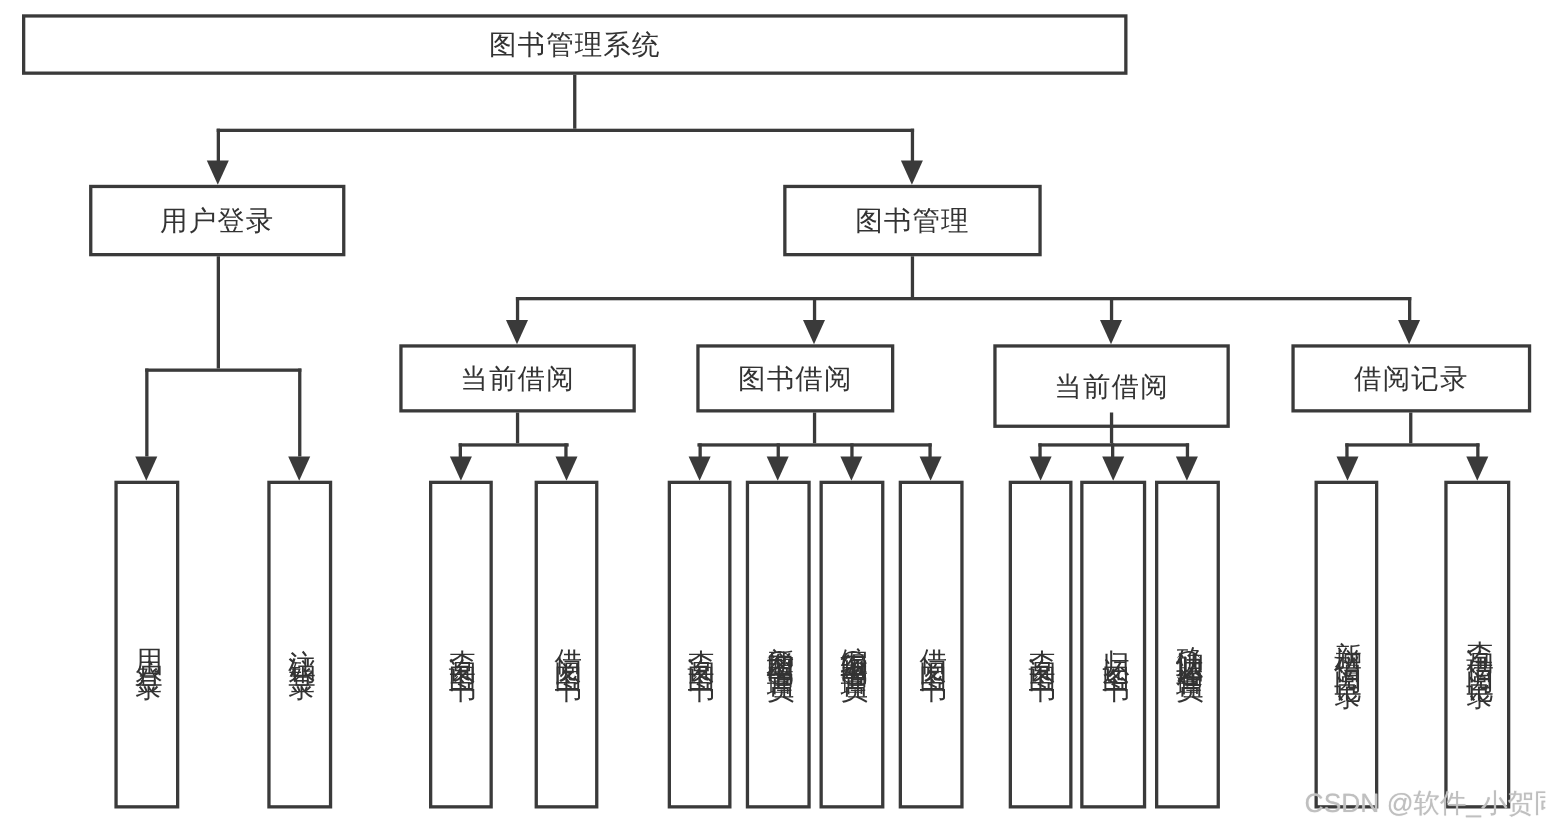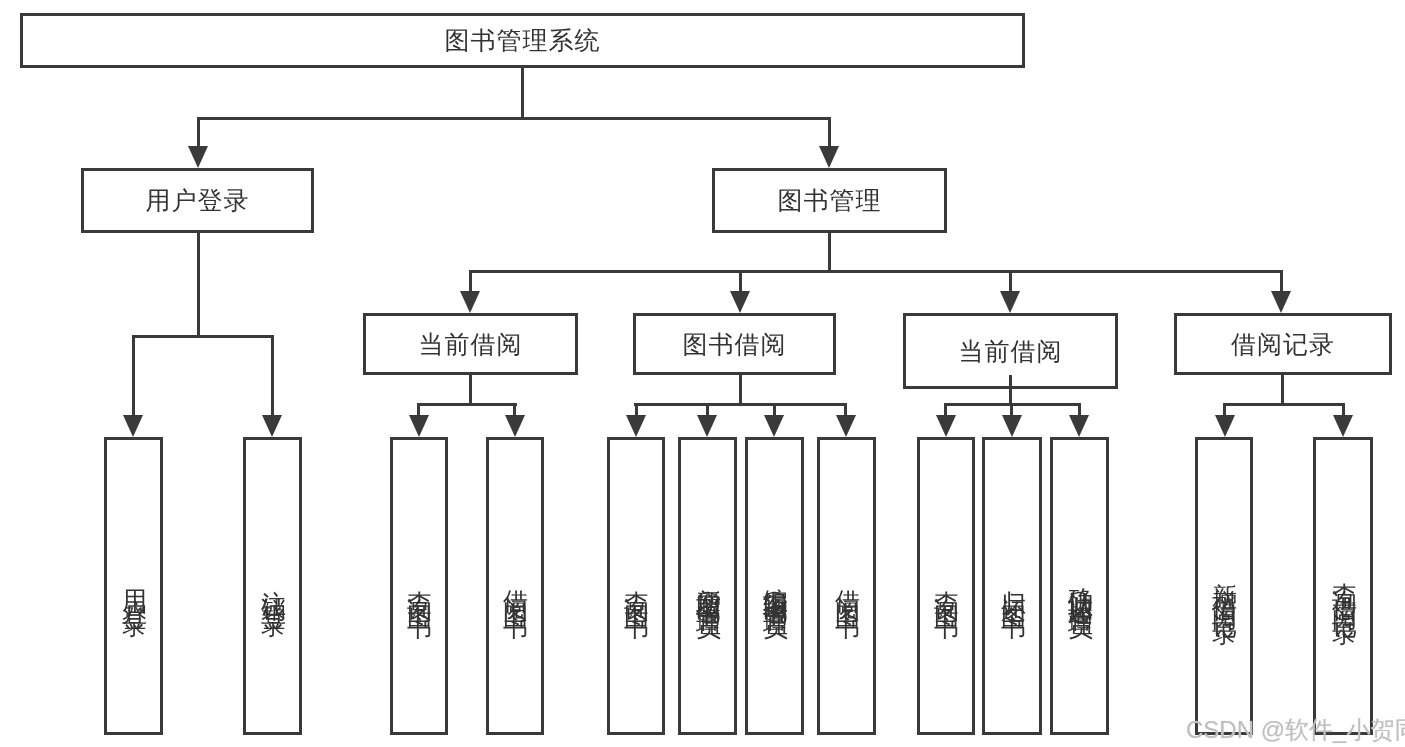--- a/index.html
+++ b/index.html
@@ -61,21 +61,21 @@
   <div class="line" style="left:469px;top:270px;width:3px;height:21px"></div>
   <div class="arrow" style="left:460px;top:291px"></div>
   <div class="line" style="left:739px;top:270px;width:3px;height:21px"></div>
   <div class="arrow" style="left:730px;top:291px"></div>
   <div class="line" style="left:1009px;top:270px;width:3px;height:21px"></div>
   <div class="arrow" style="left:1000px;top:291px"></div>
   <div class="line" style="left:1280px;top:270px;width:3px;height:21px"></div>
   <div class="arrow" style="left:1271px;top:291px"></div>
 
   <div class="box h" style="left:363px;top:313px;width:215px;height:62px">当前借阅</div>
-  <div class="box h" style="left:633px;top:313px;width:203px;height:62px">图书借阅</div>
+  <div class="box h" style="left:633px;top:313px;width:180px;height:62px">图书借阅</div>
   <div class="box h" style="left:903px;top:313px;width:215px;height:76px">当前借阅</div>
   <div class="box h" style="left:1174px;top:313px;width:218px;height:62px">借阅记录</div>
 
   <div class="line" style="left:469px;top:375px;width:3px;height:28px"></div>
   <div class="line" style="left:417px;top:403px;width:100px;height:3px"></div>
   <div class="line" style="left:417px;top:403px;width:3px;height:14px"></div>
   <div class="arrow" style="left:409px;top:415px"></div>
   <div class="line" style="left:513px;top:403px;width:3px;height:14px"></div>
   <div class="arrow" style="left:505px;top:415px"></div>
 

